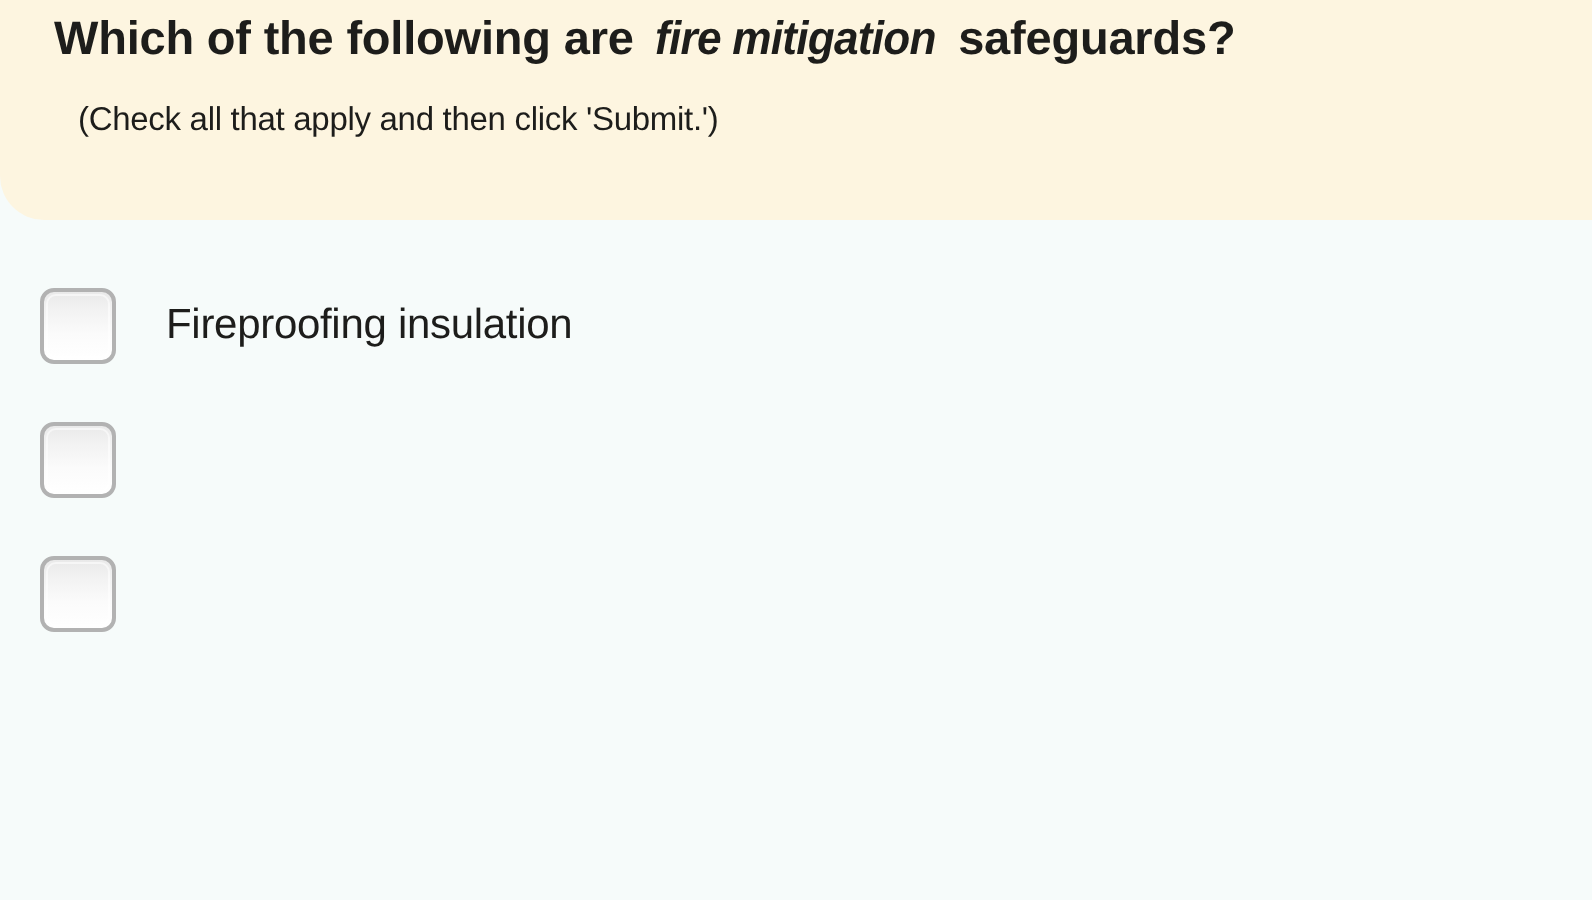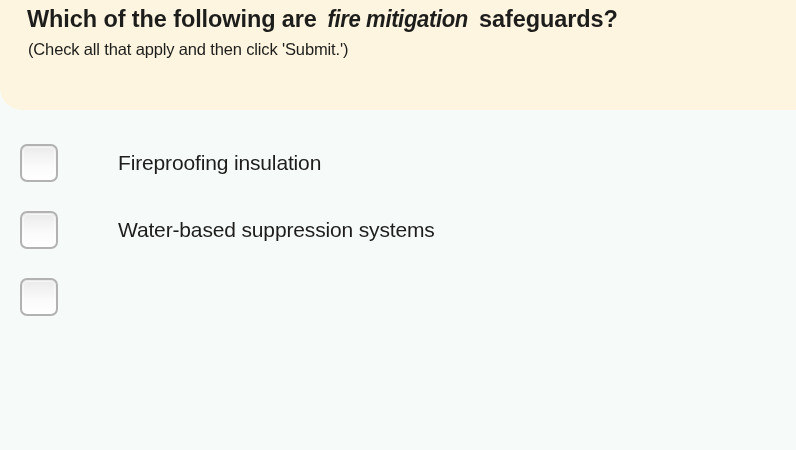--- a/index.html
+++ b/index.html
@@ -42,21 +42,21 @@
   }
   #question-title .emph {
     font-weight: 800;
     font-style: italic;
     letter-spacing: -0.4px;
     transform: scaleX(0.94);
     display: inline-block;
   }
 
   #question-subtitle {
-    margin: 1px;
+    margin: 12px;
     padding: 3px 0 0 0;
     font-size: 16.5px;
     font-weight: 400;
     color: #1d1d1b;
     line-height: 22px;
     letter-spacing: -0.15px;
     white-space: nowrap;
   }
 
   
@@ -67,21 +67,20 @@
     width: 796px;
   }
 
   .option-row {
     display: flex;
     align-items: center;
     height: 38px;
     margin-bottom: 29px;
     padding-left: 20px;
     box-sizing: border-box;
-    gap: 35px;
   }
 
   .checkbox {
     width: 38px;
     height: 38px;
     min-width: 38px;
     box-sizing: border-box;
     border: 2px solid #b2b2b2;
     border-radius: 7px;
     background: linear-gradient(to bottom, #e9e9e9 0%, #f2f2f2 26%, #fbfbfb 62%, #ffffff 100%);
@@ -117,20 +116,19 @@
 <div id="options-list">
 
   <div class="option-row">
     <span class="checkbox"></span>
     <span class="option-label">Fireproofing insulation</span>
   </div>
 
 
   <div class="option-row">
     <span class="checkbox"></span>
-    <span class="option-label">Water-based suppression systems</span>
   </div>
 
   <div class="option-row">
     <span class="checkbox"></span>
   </div>
 
 </div>
 
 </body></html>

